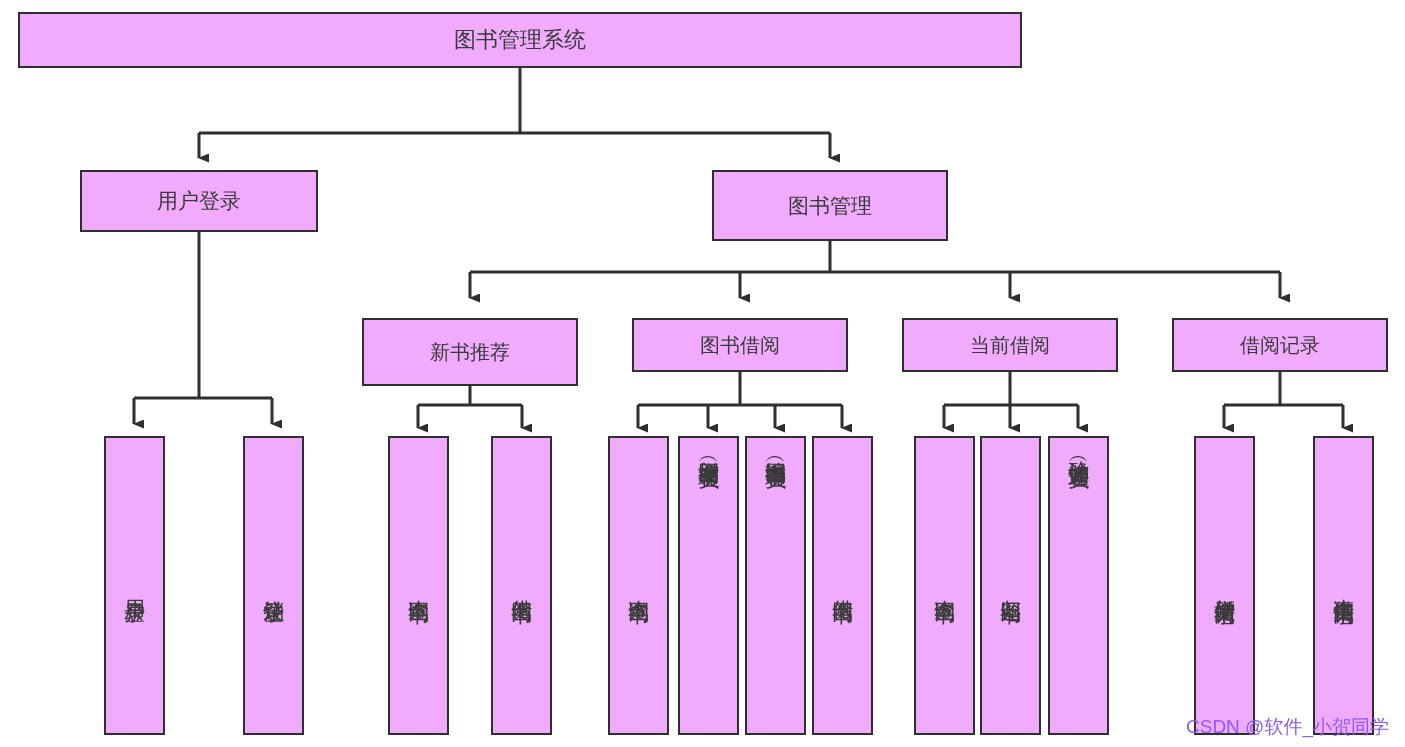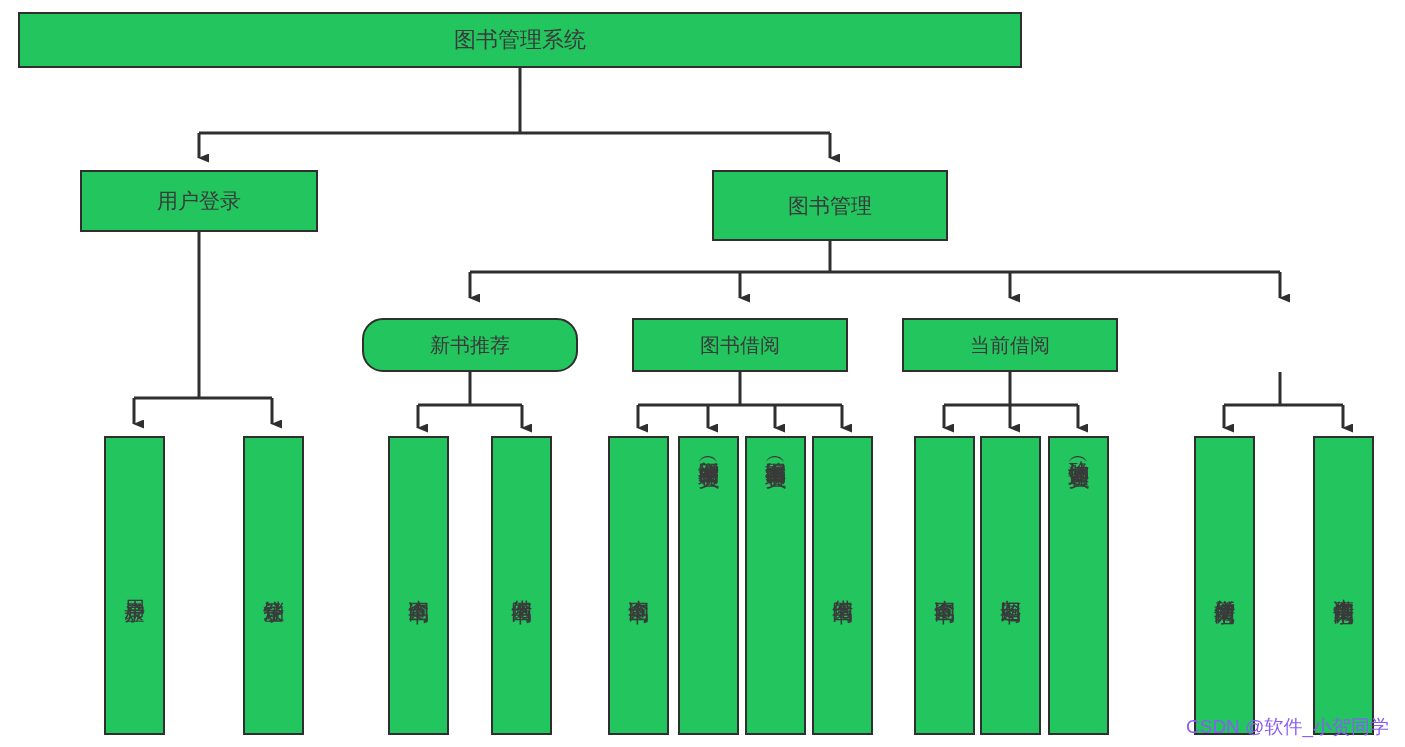--- a/index.html
+++ b/index.html
@@ -23,21 +23,21 @@
     left: 0;
     top: 0;
     width: 1405px;
     height: 747px;
     pointer-events: none;
   }
   .node {
     position: absolute;
     box-sizing: border-box;
     border: 2px solid #2f2f2f;
-    background: #22c55e;
+    background: #f0abfc;
     color: #3a3a3a;
     display: flex;
     align-items: center;
     justify-content: center;
     text-align: left;
     z-index: 2;
   }
   .node.root {
     font-size: 22px;
   }
@@ -132,29 +132,32 @@
     <span>图书管理系统</span>
   </div>
 
   <div class="node level2" style="left:80px; top:170px; width:238px; height:62px;">
     <span>用户登录</span>
   </div>
   <div class="node level2" style="left:712px; top:170px; width:236px; height:71px;">
     <span>图书管理</span>
   </div>
 
-  <div class="node level3" style="left:362px; top:318px; width:216px; height:54px;border-radius:21px;">
+  <div class="node level3" style="left:362px; top:318px; width:216px; height:68px;">
     <span>新书推荐</span>
   </div>
   <div class="node level3" style="left:632px; top:318px; width:216px; height:54px;">
     <span>图书借阅</span>
   </div>
   <div class="node level3" style="left:902px; top:318px; width:216px; height:54px;">
     <span>当前借阅</span>
   </div>
+  <div class="node level3" style="left:1172px; top:318px; width:216px; height:54px;">
+    <span>借阅记录</span>
+  </div>
 
   <div class="node leaf" style="left:104px; top:436px; width:61px; height:299px;">
     <span>用户登录</span>
   </div>
   <div class="node leaf" style="left:243px; top:436px; width:61px; height:299px;">
     <span>注销登录</span>
   </div>
 
   <div class="node leaf" style="left:388px; top:436px; width:61px; height:299px;">
     <span>查询图书</span>

